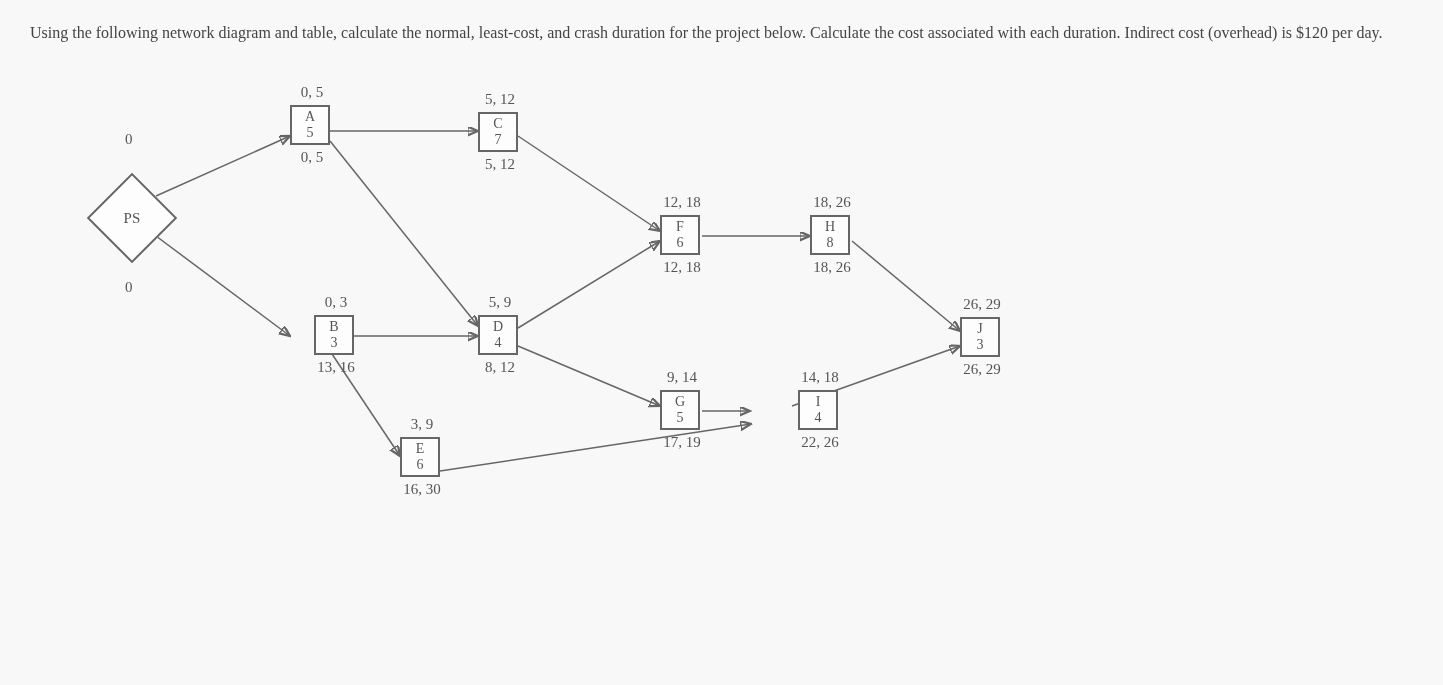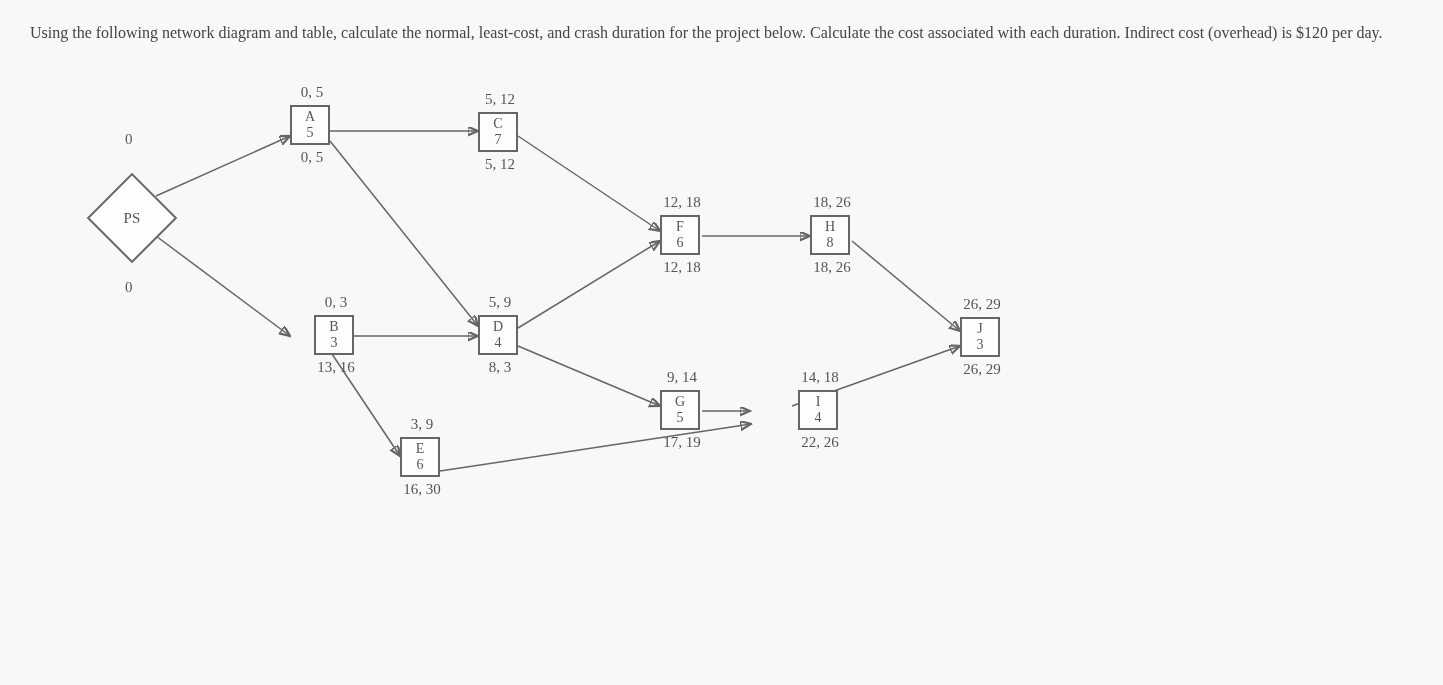--- a/index.html
+++ b/index.html
@@ -158,21 +158,21 @@
     </div>
     <div class="bot">13, 16</div>
   </div>
 
   <div class="node" style="left:388px; top:218px;">
     <div class="top">5, 9</div>
     <div class="box">
       <div class="lbl">D</div>
       <div class="dur">4</div>
     </div>
-    <div class="bot">8, 3</div>
+    <div class="bot">8, 12</div>
   </div>
 
   <div class="node" style="left:310px; top:340px;">
     <div class="top">3, 9</div>
     <div class="box">
       <div class="lbl">E</div>
       <div class="dur">6</div>
     </div>
     <div class="bot">16, 30</div>
   </div>

